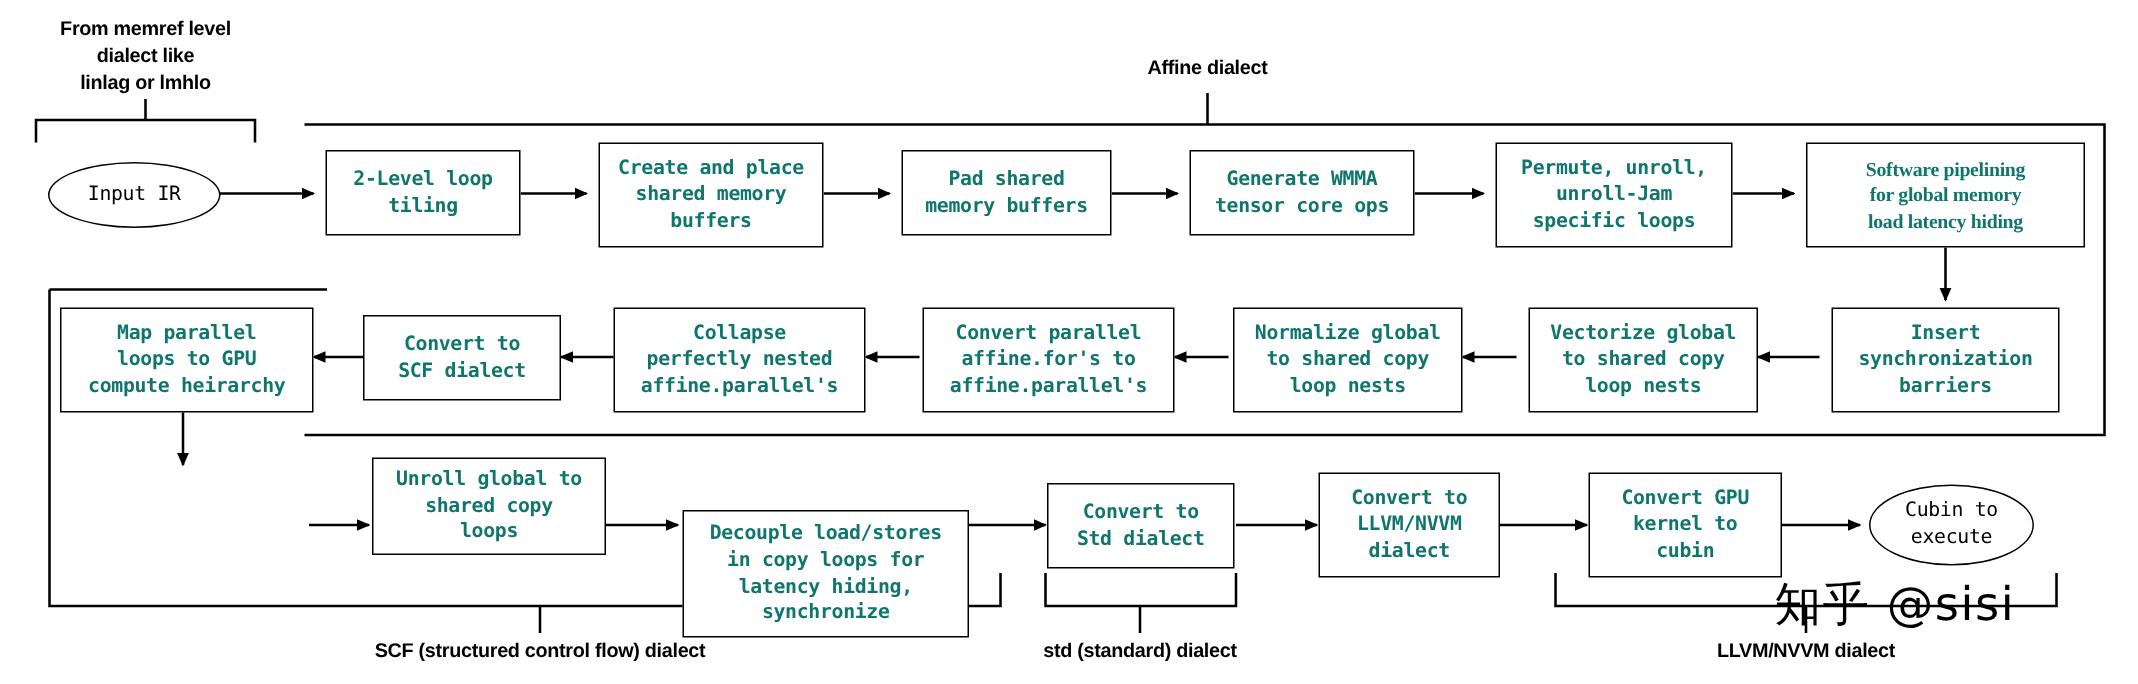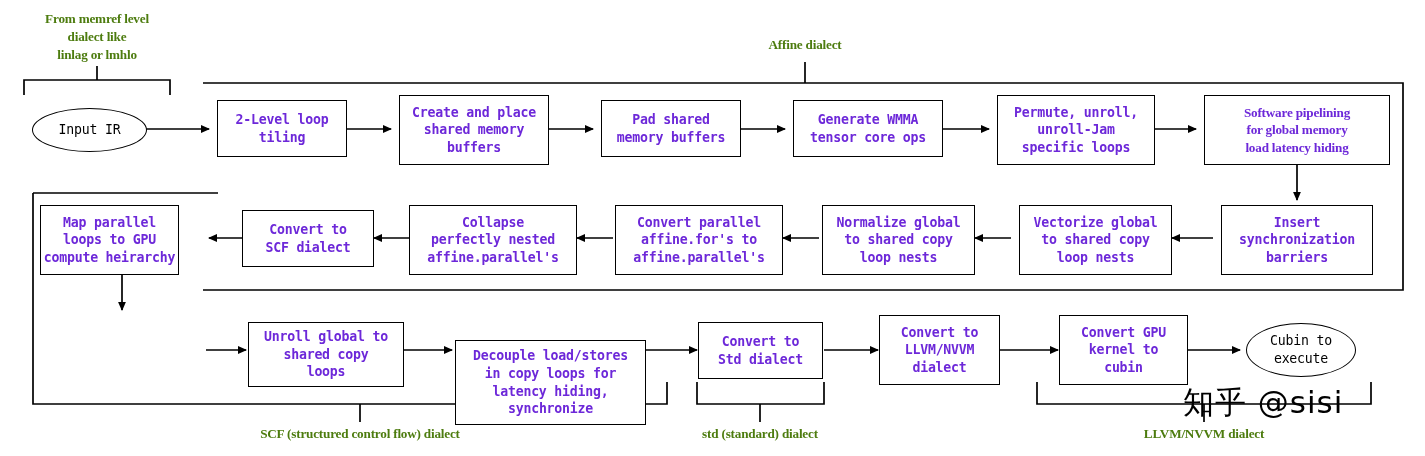--- a/index.html
+++ b/index.html
@@ -30,21 +30,21 @@
     border: 1.6px solid #000;
     background: #ffffff;
     display: flex;
     align-items: center;
     justify-content: center;
     text-align: center;
     font-family: "DejaVu Sans Mono", "Liberation Mono", monospace;
     font-size: 13.2px;
     font-weight: bold;
     line-height: 1.33;
-    color: #6d28d9;
+    color: #0f766e;
     white-space: pre-line;
     letter-spacing: -0.2px;
   }
   .ellipse {
     position: absolute;
     box-sizing: border-box;
     border: 1.6px solid #000;
     border-radius: 50%;
     background: #ffffff;
     display: flex;
@@ -54,24 +54,24 @@
     font-family: "DejaVu Sans Mono", "Liberation Mono", monospace;
     font-size: 13.2px;
     font-weight: normal;
     line-height: 1.33;
     color: #000;
     white-space: pre-line;
     letter-spacing: -0.2px;
   }
   .caption {
     position: absolute;
-    font-family: Liberation Serif, serif;
+    font-family: Liberation Sans, sans-serif;
     font-size: 13.2px;
     font-weight: bold;
-    color: #4d7c0f;
+    color: #000000;
     white-space: pre-line;
     text-align: center;
     line-height: 1.38;
     letter-spacing: -0.2px;
   }
   .watermark {
     position: absolute;
     font-family: "DejaVu Sans", "Liberation Sans", sans-serif;
     font-size: 31px;
     color: #000000;
@@ -187,26 +187,26 @@
 affine.for's to
 affine.parallel's</div>
 
   <div class="node" style="left:409px; top:205px; width:168px; height:70px;">Collapse
 perfectly nested
 affine.parallel's</div>
 
   <div class="node" style="left:242px; top:210px; width:132px; height:57px;">Convert to
 SCF dialect</div>
 
-  <div class="node" style="left:40px; top:205px; width:139px; height:70px;">Map parallel
+  <div class="node" style="left:40px; top:205px; width:169px; height:70px;">Map parallel
 loops to GPU
 compute heirarchy</div>
 
 
-  <div class="node" style="left:248px; top:322px; width:156px; height:65px;">Unroll global to
+  <div class="node" style="left:248px; top:305px; width:156px; height:65px;">Unroll global to
 shared copy
 loops</div>
 
   <div class="node" style="left:455px; top:311px; width:191px; height:85px;margin-top:29px;">Decouple load/stores
 in copy loops for
 latency hiding,
 synchronize</div>
 
   <div class="node" style="left:698px; top:322px; width:125px; height:57px;">Convert to
 Std dialect</div>

